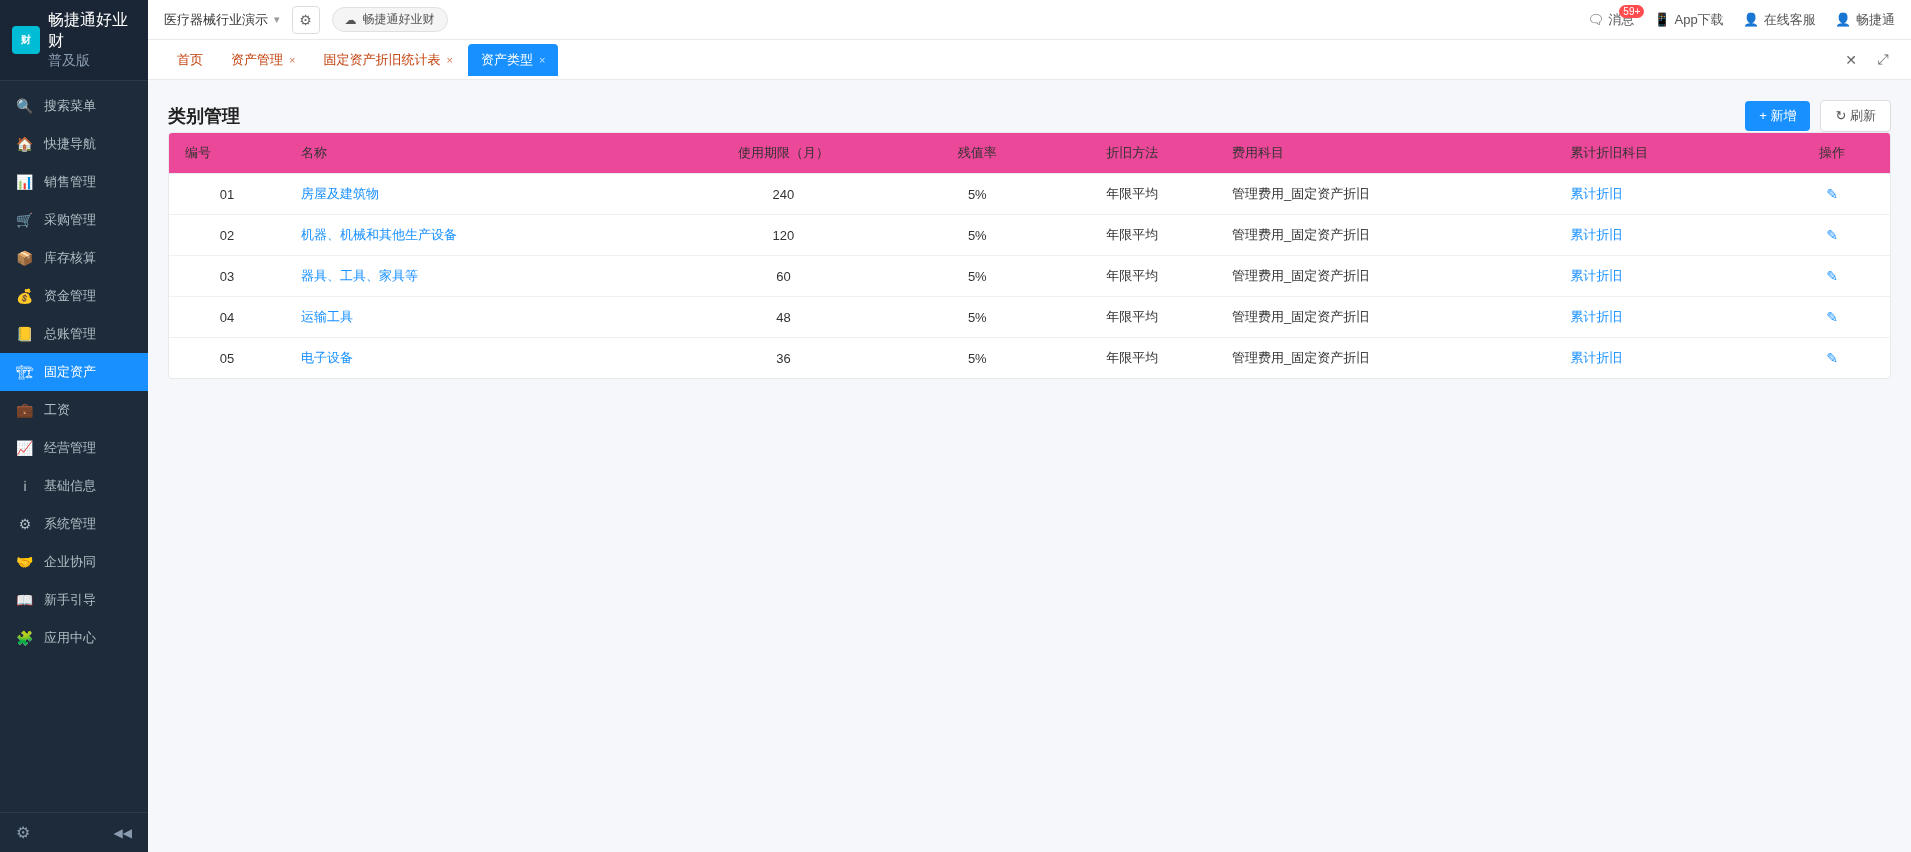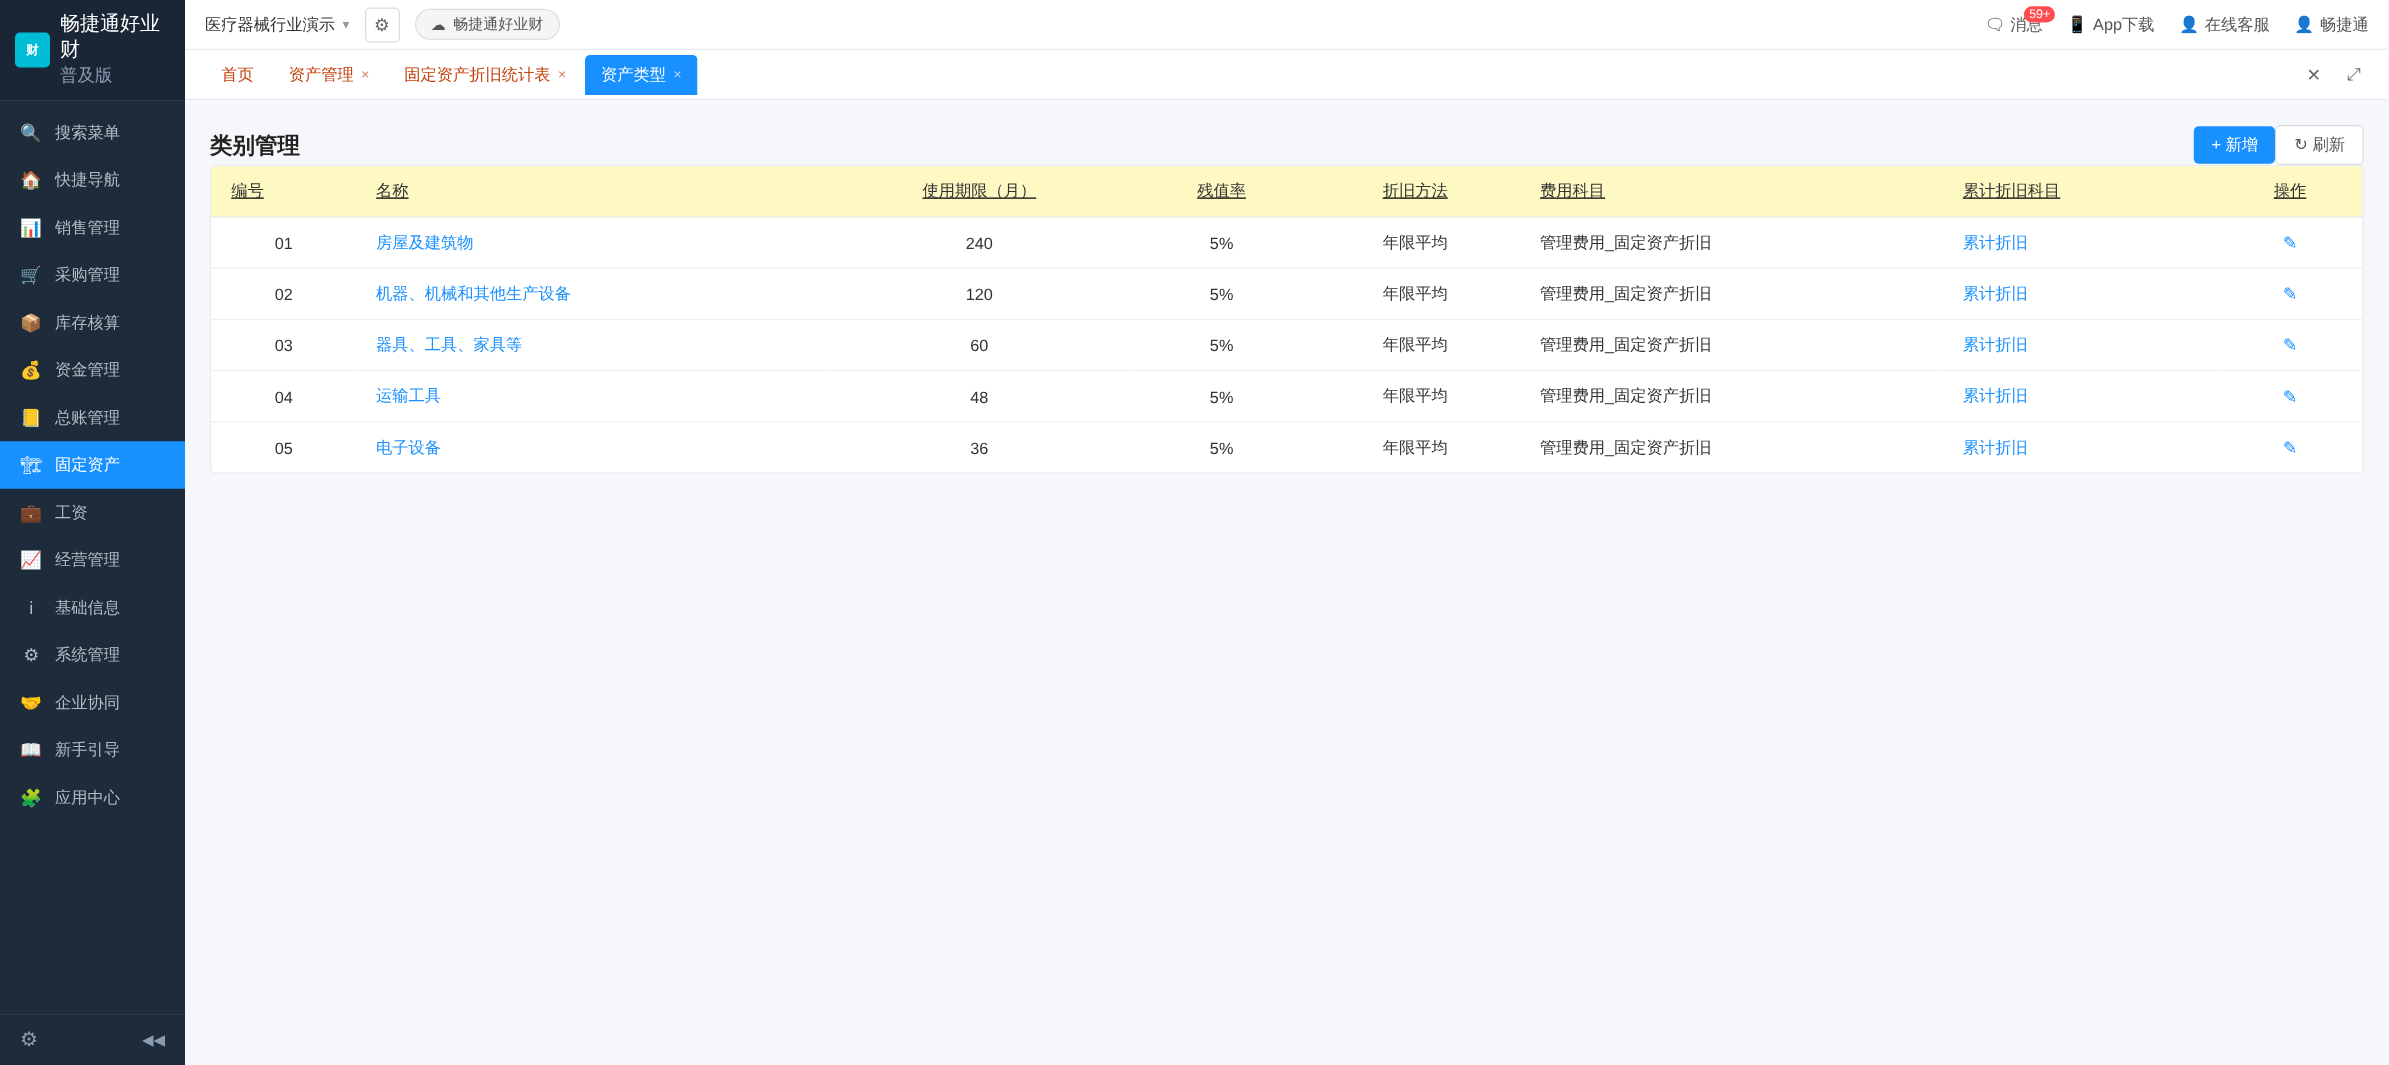--- a/index.html
+++ b/index.html
@@ -239,20 +239,21 @@
       justify-content: space-between;
     }
     .page-title {
       font-size: 18px;
       font-weight: bold;
       color: #222;
     }
     .header-actions {
       display: flex;
       align-items: center;
+      gap: 10px;
     }
     .btn-primary {
       display: flex;
       align-items: center;
       gap: 4px;
       background: #1890ff;
       color: #fff;
       border: none;
       border-radius: 4px;
       padding: 6px 14px;
@@ -277,22 +278,21 @@
       background: #fff;
       border-radius: 4px;
       border: 1px solid #e8eaed;
       overflow: hidden;
     }
     table {
       width: 100%;
       border-collapse: collapse;
     }
     thead tr {
-      background: #fef9c3;
-      text-decoration: underline;
+      background: #ec4899;
     }
     thead th {
       padding: 11px 16px;
       text-align: left;
       font-weight: 500;
       color: #333;
       font-size: 13px;
       border-bottom: 1px solid #e8eaed;
     }
     thead th.center { text-align: center; }

